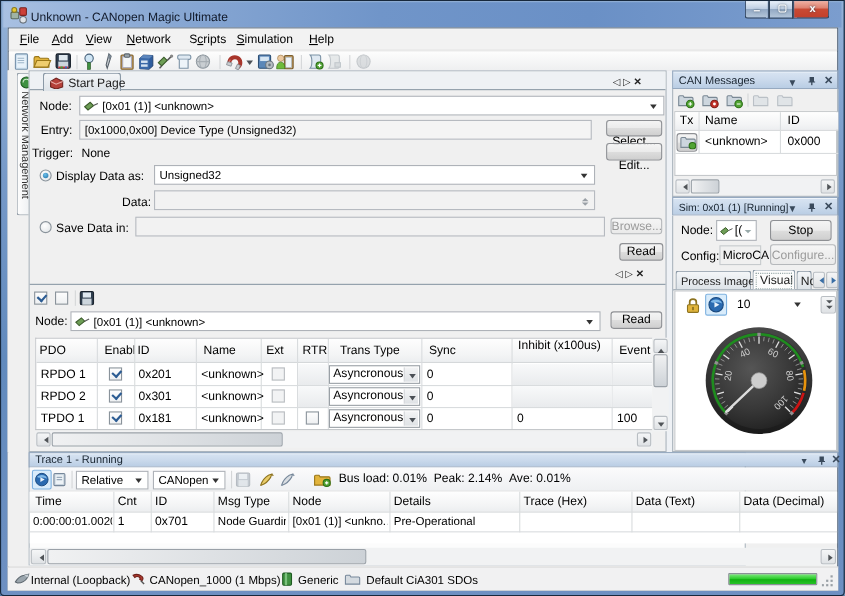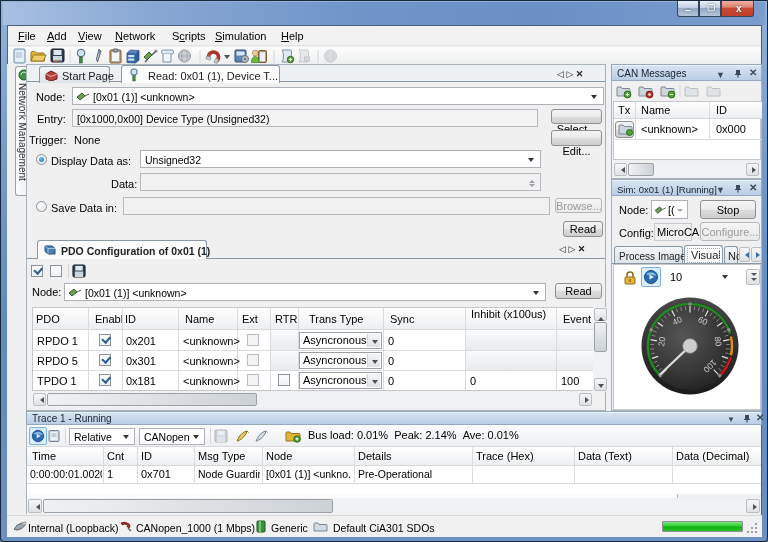--- a/index.html
+++ b/index.html
@@ -45,20 +45,26 @@
 .lbl{position:absolute;white-space:nowrap}
 .gridln{position:absolute;background:#d9dcde}
 .scroll{position:absolute;background:#f1f2f3}
 .sbtn{position:absolute;background:linear-gradient(180deg,#f5f6f7,#dfe2e5);border:1px solid #b9bec3;border-radius:2px}
 .thumb{position:absolute;background:linear-gradient(180deg,#f0f1f2,#cdd2d7);border:1px solid #9aa1a8;border-radius:2px}
 .vthumb{background:linear-gradient(90deg,#f0f1f2,#cdd2d7);}
 .tri{position:absolute;width:0;height:0}
 </style></head><body>
 <div id="frame">
  <div id="titlebar-grad"></div>
+ <div id="title"><svg width="16" height="16" viewBox="0 0 16 16" style="vertical-align:-3px">
+        <rect x="1" y="5" width="7" height="6" rx="1" fill="#9fb3a4" stroke="#5a6a5e"></rect>
+        <circle cx="4" cy="3" r="2.2" fill="#e8c931" stroke="#8a7a20"></circle>
+        <rect x="9" y="1" width="6" height="7" rx="1" fill="#cc3f38" stroke="#7a2420"></rect>
+        <circle cx="12" cy="12" r="3" fill="#dfe3e8" stroke="#6a737d"></circle>
+      </svg> Unknown - CANopen Magic Ultimate</div>
  <div id="winbtns">
    <div class="wbtn b1">
         <span class="glyph" style="left:7px;top:3px;font-size:11px">–</span>
       </div>
    <div class="wbtn b2">
         <span class="glyph" style="left:7px;top:1px;font-size:9px">▢</span>
       </div>
    <div class="wbtn b3">
         <span class="glyph" style="left:14px;top:2px;font-size:10px">x</span>
       </div>
@@ -198,27 +204,20 @@
 
     <div class="abs" style="left:19px;top:0;width:580px;height:347px;background:#f0f0f0;border:1px solid #aab4bd">
 
       <div class="abs" style="left:0;top:0;width:578px;height:17px;background:#eef1f4;border-bottom:1px solid #8b99a6"></div>
       <div class="tab" style="left:12px;top:1px;width:71px">
         <svg width="13" height="11" style="position:absolute;left:5px;top:3px" viewBox="0 0 13 11">
               <path d="M1 4 L6 1 L12 4 L12 9 L6 11 L1 9 Z" fill="#b5413a" stroke="#6e221e"></path>
               <path d="M1 4 L6 6.5 L12 4" fill="none" stroke="#e8b0ab"></path>
             </svg>
         <span style="position:absolute;left:22px;top:3px">Start Page</span>
-          </div>
-      <div class="tab act" style="left:94px;top:0;width:159px">
-        <svg width="10" height="14" style="position:absolute;left:7px;top:2px" viewBox="0 0 10 14">
-              <circle cx="5" cy="4" r="3.2" fill="#cfe5f4" stroke="#49637c"></circle>
-              <rect x="3.8" y="7.5" width="2.4" height="5.5" fill="#3f9141" stroke="#23541f" stroke-width=".5"></rect>
-            </svg>
-        <span style="position:absolute;left:26px;top:4px">Read: 0x01 (1), Device T...</span>
           </div>
       <div class="abs" style="right:6px;top:4px;width:42px;color:#222;font-size:9px">◁ ▷ <b>✕</b></div>
 
       <div class="lbl" style="left:9px;top:26px">Node:</div>
       <div class="combo" style="left:45px;top:22px;width:532px;height:18px">
         <svg width="14" height="10" style="position:absolute;left:3px;top:4px" viewBox="0 0 14 10">
               <path d="M1 5 L6 1 L9 4 L4 8 Z" fill="#6e9e56" stroke="#3c5c2c"></path>
               <path d="M9 4 L13 2" stroke="#555"></path>
             </svg>
         <span style="position:absolute;left:20px;top:3px;font-size:10.5px">[0x01 (1)] &lt;unknown&gt;</span>
@@ -244,27 +243,20 @@
         <span class="tri" style="right:5px;top:10px;border:3px solid transparent;border-top:3.5px solid #9aa0a6"></span>
       </div>
       <div class="radio" style="left:9px;top:136px"></div>
       <div class="lbl" style="left:24px;top:137px">Save Data in:</div>
       <div class="tbox dis" style="left:96px;top:132px;width:427px;height:18px"></div>
       <div class="btn dis" style="left:528px;top:133px;width:47px;height:15px;padding-top:1px">Browse...</div>
       <div class="btn" style="left:536px;top:156px;width:40px;height:16px;padding-top:1px">Read</div>
 
       <div id="pdo" class="abs" style="left:0;top:174px;width:578px;height:172px">
         <div class="abs" style="left:0;top:0;width:578px;height:20px;border-bottom:1px solid #8b99a6"></div>
-        <div class="tab act" style="left:10px;top:1px;width:170px;height:19px">
-          <svg width="13" height="12" style="position:absolute;left:5px;top:3px" viewBox="0 0 13 12">
-                <path d="M2 2 L9 2 L12 4.5 L12 10 L5 10 L2 7.5 Z" fill="#4a7fb5" stroke="#27517c"></path>
-                <path d="M2 2 L5 4.5 L12 4.5 M5 4.5 L5 10" fill="none" stroke="#b8d2e8" stroke-width=".8"></path>
-              </svg>
-          <span style="position:absolute;left:23px;top:4px;font-weight:bold;font-size:10.5px">PDO Configuration of 0x01 (1)</span>
-            </div>
         <div class="abs" style="right:4px;top:5px;width:42px;color:#222;font-size:9px">◁ ▷ <b>✕</b></div>
         <div class="cb chk" style="left:4px;top:26px"></div>
         <div class="cb" style="left:23px;top:26px"></div>
         <div class="abs" style="left:41px;top:25px;width:1px;height:14px;background:#d4d6d8"></div>
         <svg width="14" height="14" style="position:absolute;left:45px;top:25px" viewBox="0 0 15 15">
               <rect x="1" y="1" width="13" height="13" rx="1.5" fill="#2e3d4e" stroke="#17202a"></rect>
               <rect x="3.5" y="2" width="8" height="5" fill="#dfe8ef"></rect>
               <rect x="3" y="8" width="9" height="6" fill="#cdd6dd"></rect>
             </svg>
         <div class="lbl" style="left:5px;top:47px">Node:</div>
@@ -305,21 +297,21 @@
           <div class="gridln" style="left:0;top:82px;width:576px;height:1px"></div>
 
           <div class="abs" style="left:433px;top:23px;width:90px;height:19px;background:linear-gradient(180deg,#f8f9fa,#e9ebed)"></div>
           <div class="abs" style="left:524px;top:23px;width:52px;height:19px;background:linear-gradient(180deg,#f8f9fa,#e9ebed)"></div>
           <div class="abs" style="left:433px;top:43px;width:90px;height:19px;background:linear-gradient(180deg,#f8f9fa,#e9ebed)"></div>
           <div class="abs" style="left:524px;top:43px;width:52px;height:19px;background:linear-gradient(180deg,#f8f9fa,#e9ebed)"></div>
           <div class="abs" style="left:238px;top:23px;width:27px;height:19px;background:linear-gradient(180deg,#f8f9fa,#e9ebed)"></div>
           <div class="abs" style="left:238px;top:43px;width:27px;height:19px;background:linear-gradient(180deg,#f8f9fa,#e9ebed)"></div>
 
           <span class="lbl" style="left:4px;top:27px">RPDO 1</span>
-              <span class="lbl" style="left:4px;top:47px">RPDO 5</span>
+              <span class="lbl" style="left:4px;top:47px">RPDO 2</span>
               <span class="lbl" style="left:4px;top:67px">TPDO 1</span>
           <div class="cb chk" style="left:66px;top:26px"></div>
               <div class="cb chk" style="left:66px;top:46px"></div>
               <div class="cb chk" style="left:66px;top:66px"></div>
           <span class="lbl" style="left:93px;top:27px">0x201</span>
               <span class="lbl" style="left:93px;top:47px">0x301</span>
               <span class="lbl" style="left:93px;top:67px">0x181</span>
           <span class="lbl" style="left:150px;top:27px">&lt;unknown&gt;</span>
               <span class="lbl" style="left:150px;top:47px">&lt;unknown&gt;</span>
               <span class="lbl" style="left:150px;top:67px">&lt;unknown&gt;</span>

